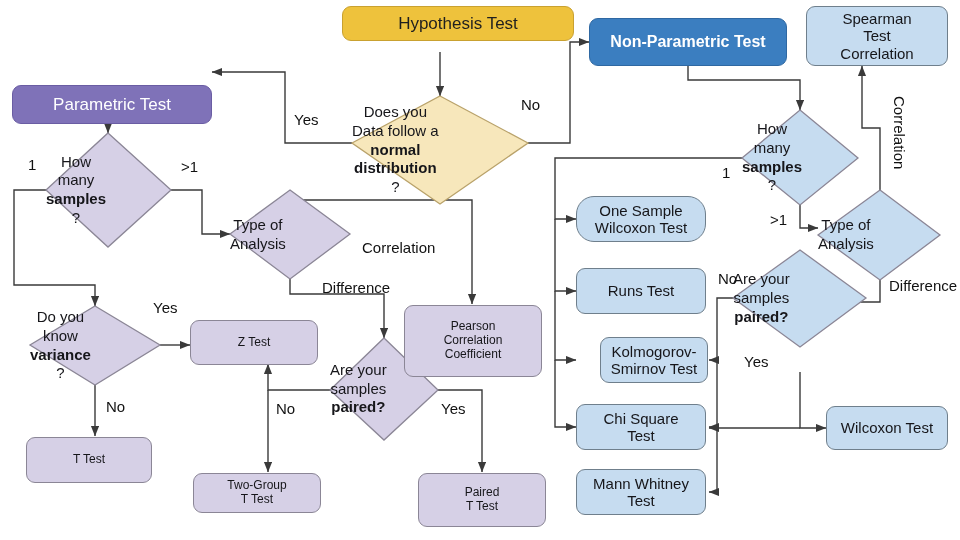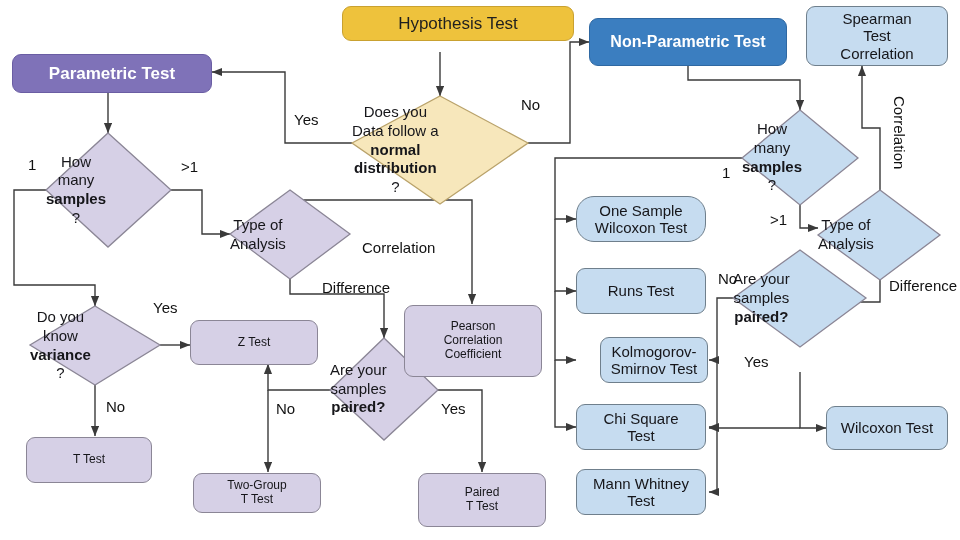--- a/index.html
+++ b/index.html
@@ -5,21 +5,21 @@
   html,body{margin:0;padding:0;background:#ffffff;}
   body{font-family:"Liberation Sans","DejaVu Sans",sans-serif;}
   #stage{position:relative;width:960px;height:540px;overflow:hidden;background:#fff;}
   #edges{position:absolute;left:0;top:0;width:960px;height:540px;}
 
   .node{position:absolute;box-sizing:border-box;display:flex;align-items:center;
         justify-content:center;text-align:center;line-height:1.15;}
 
   
   .box{border-radius:9px;border:1px solid #7d7d8a;}
-  .box.hdr-purple{background:#7f72b8;border-color:#6a5da3;color:#ffffff;font-weight:bold;font-size:17px;}
+  .box.hdr-purple{background:#7f72b8;border-color:#6a5da3;color:#ffffff;font-weight:normal;font-size:17px;margin-top:31px;}
   .box.hdr-yellow{background:#eec23c;border-color:#c9a130;color:#1f1f1f;font-weight:normal;font-size:17px;}
   .box.hdr-blue{background:#3b7ec0;border-color:#2f68a2;color:#ffffff;font-weight:bold;font-size:16px;}
   .box.purple{background:#d6d0e6;border-color:#8b8696;color:#16161a;font-size:12px;}
   .box.blue{background:#c6dcf0;border-color:#6f7f8c;color:#16161a;font-size:15px;}
   .dlabel{position:absolute;left:0;top:0;width:100%;height:100%;display:flex;
      align-items:center;justify-content:flex-start;text-align:center;
      font-size:15px;line-height:1.25;color:#16161a;}
 
   .elabel{position:absolute;font-size:15px;color:#111;white-space:nowrap;}
   .elabel.rot{transform:rotate(90deg);transform-origin:left top;}

